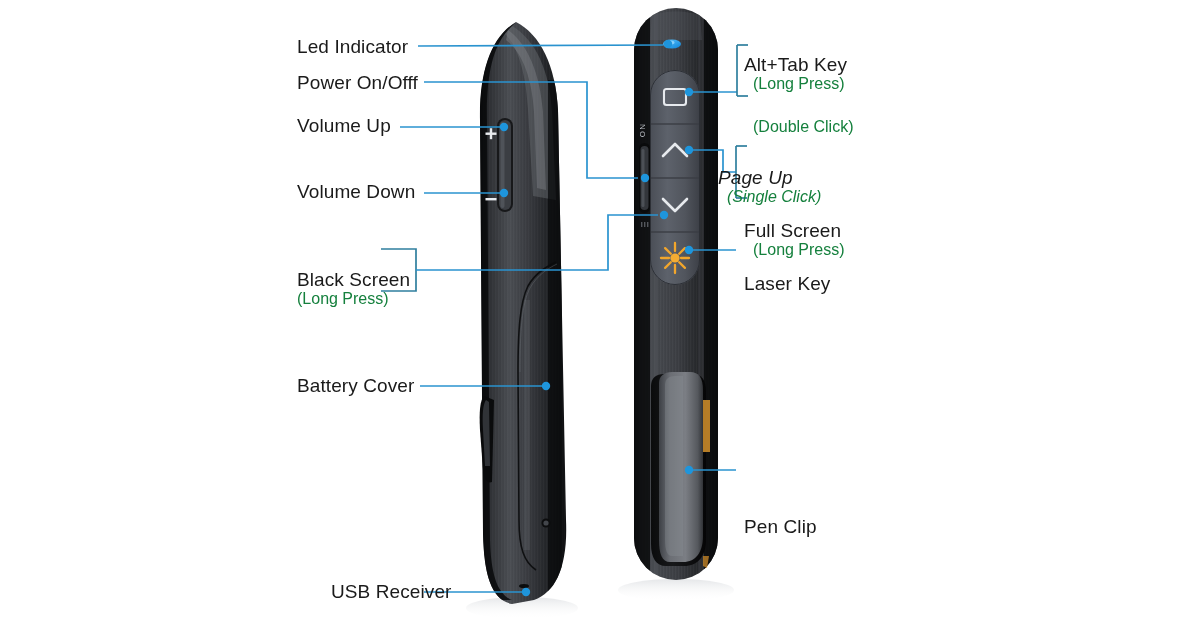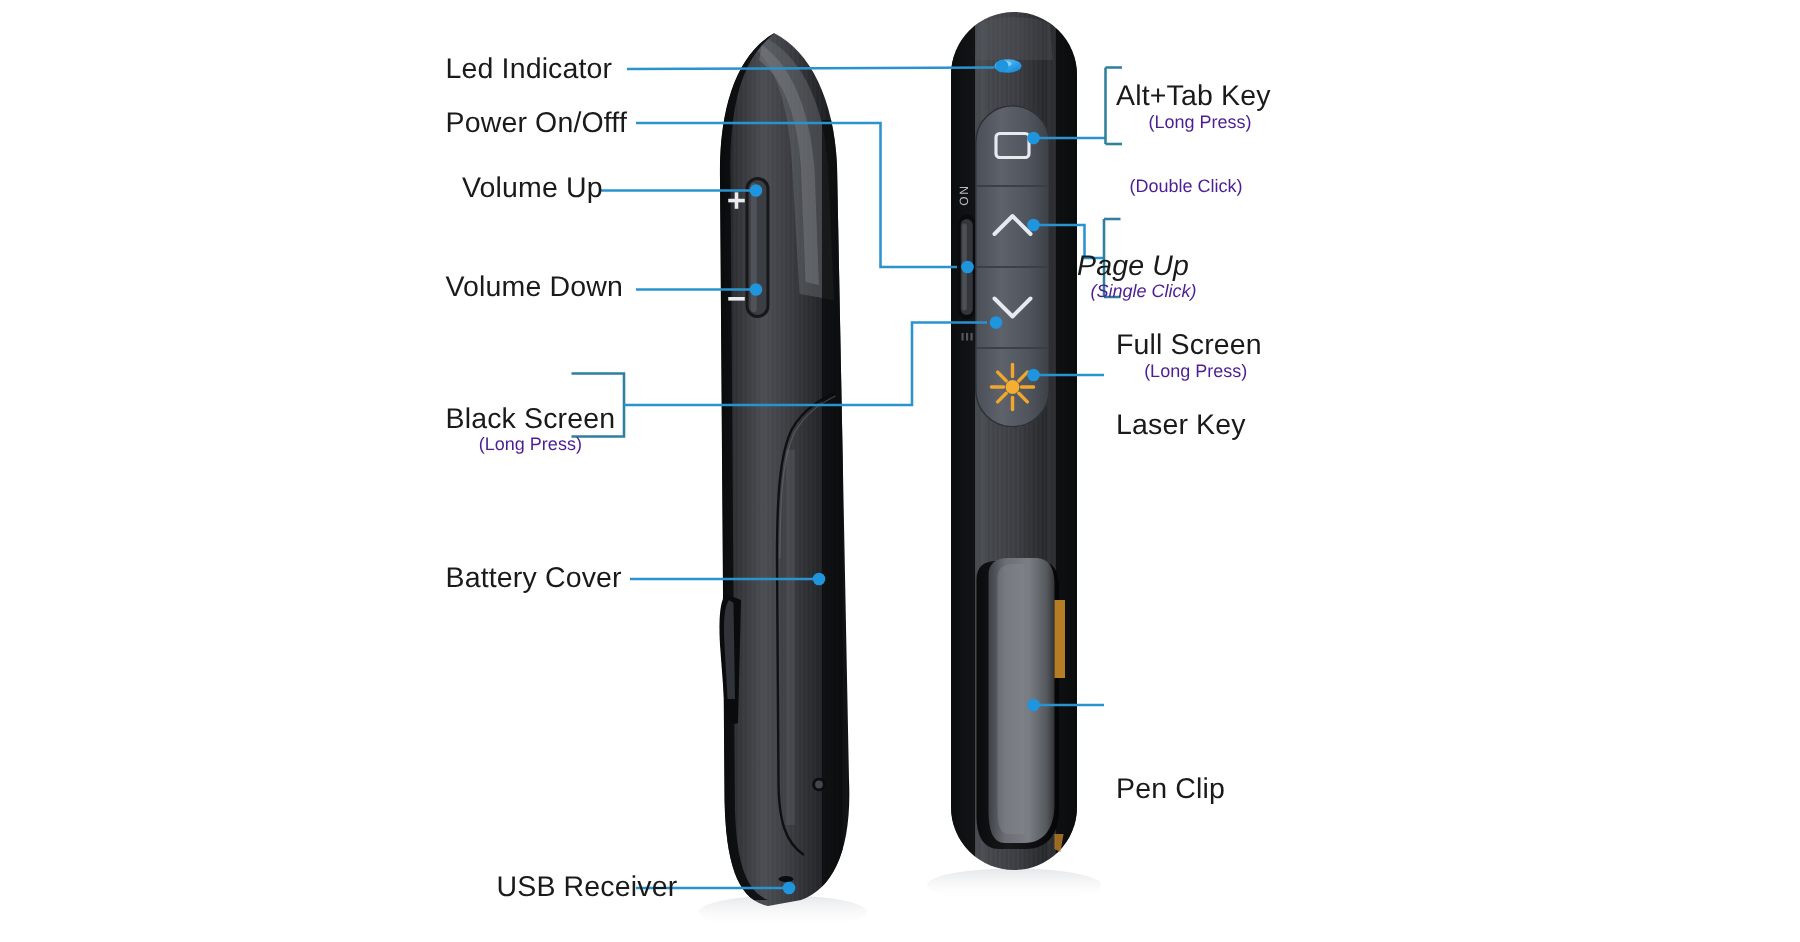--- a/index.html
+++ b/index.html
@@ -16,23 +16,22 @@
   
   #art{position:absolute;left:0;top:0;width:1200px;height:628px;}
 
   
   .label{position:absolute;white-space:nowrap;}
   .label .main{
     font-size:19px;color:#1a1a1a;line-height:1.12;
     letter-spacing:.1px;display:block;
   }
   .label .sub{
-    font-size:12px;color:#4c1d95;line-height:1.15;
+    font-size:16px;color:#15803d;line-height:1.15;
     display:block;
-    text-align:center;
   }
   .label.r{text-align:left;margin-top:36px;}
   .label.l{text-align:left;}
   .sub-indent{padding-left:9px;}
 </style>
 </head>
 <body>
 
 <div id="stage">
 
@@ -292,21 +291,21 @@
   </svg>
 
   <div class="label l" style="left:297px;top:36px;">
     <span class="main">Led Indicator</span>
   </div>
 
   <div class="label l" style="left:297px;top:72px;">
     <span class="main">Power On/Offf</span>
   </div>
 
-  <div class="label l" style="left:297px;top:115px;margin-left:11px;">
+  <div class="label l" style="left:297px;top:115px;">
     <span class="main">Volume Up</span>
   </div>
 
   <div class="label l" style="left:297px;top:181px;">
     <span class="main">Volume Down</span>
   </div>
 
 
   <div class="label l" style="left:297px;top:269px;">
     <span class="main">Black Screen</span>

